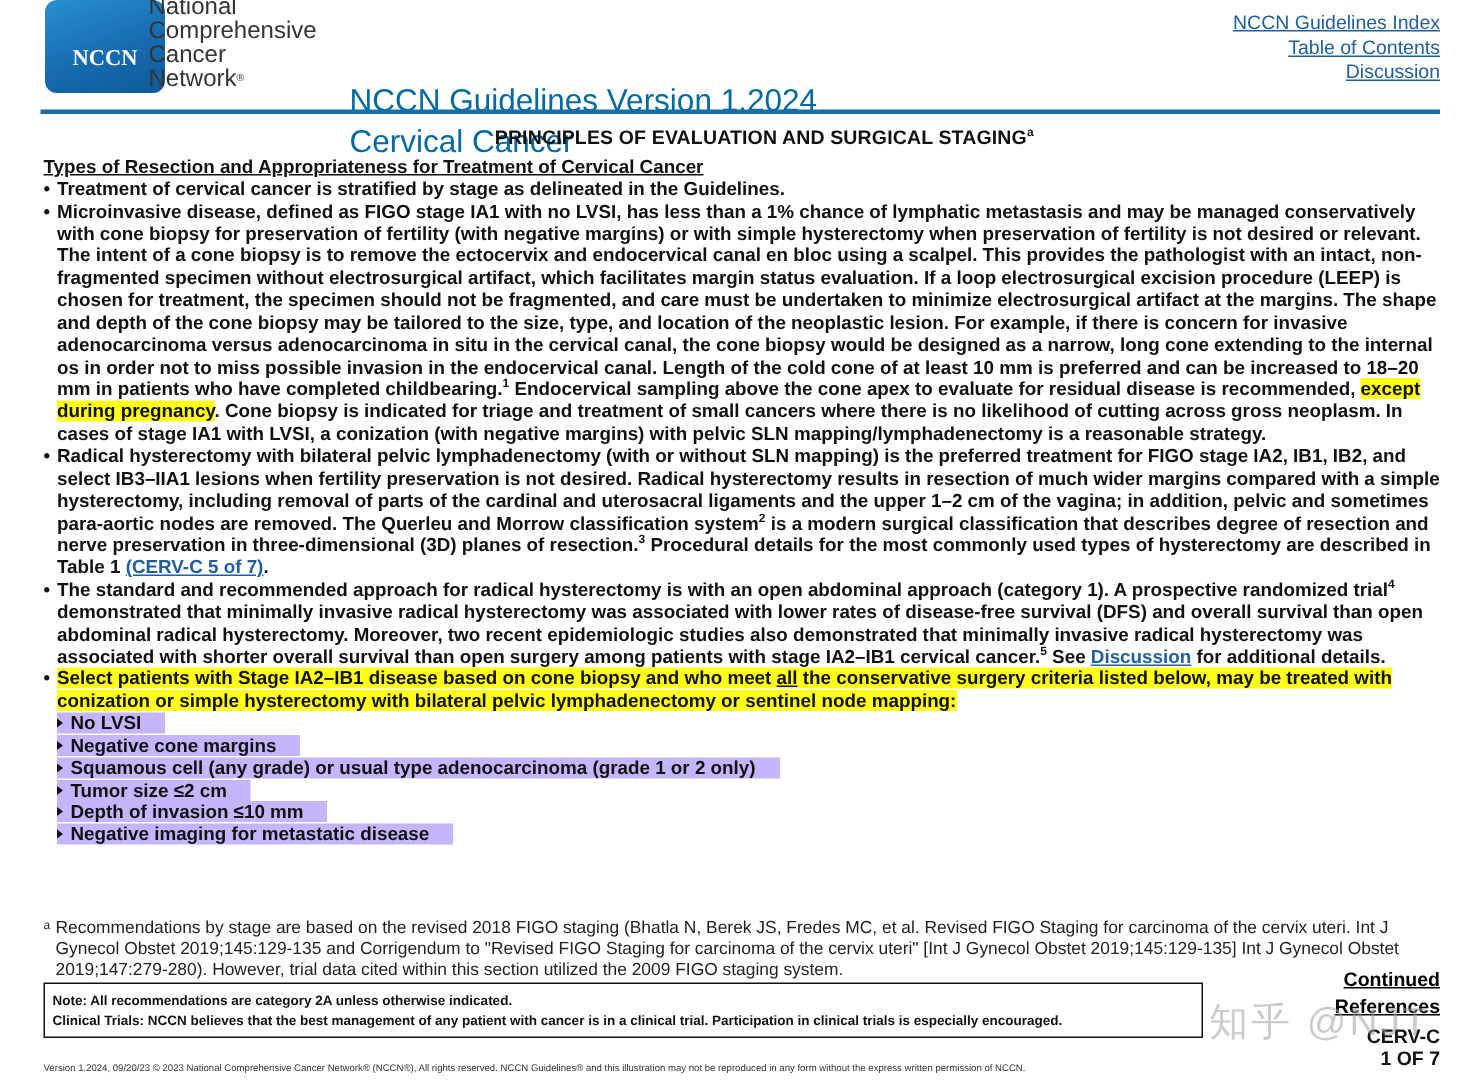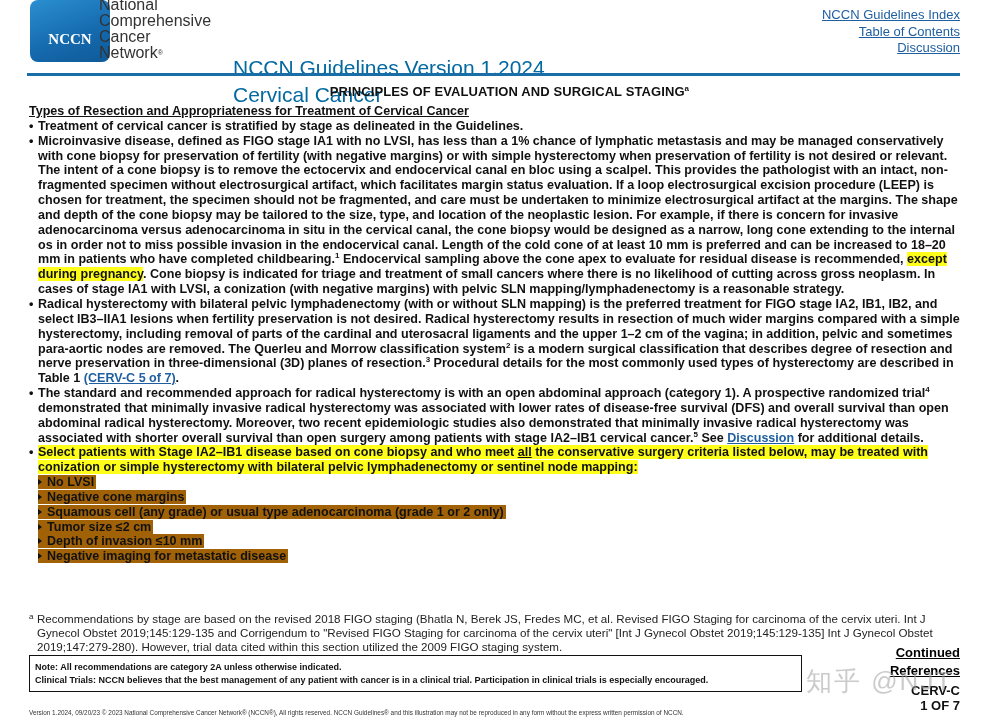--- a/index.html
+++ b/index.html
@@ -16,21 +16,21 @@
   .section-title { position: absolute; left: 0; right: 0; top: 84px; text-align: center; font-size: 13px; font-weight: bold; letter-spacing: 0.1px; padding-left: 32px; }
   .section-title sup { font-size: 8px; }
   .body { position: absolute; left: 29px; top: 104px; width: 935px; font-size: 12.55px; font-weight: bold; line-height: 14.85px; }
   .sub-title { text-decoration: underline; }
   .bullet { position: relative; padding-left: 9px; }
   .bullet::before { content: "\2022"; position: absolute; left: 0; top: 0; }
   .hl { background: #ffff1a; }
   .lnk { color: #1f5fa0; text-decoration: underline; }
   sup { font-size: 8px; line-height: 0; }
   .crit { position: relative; padding-left: 18px; }
-  .crit .hlblock { background: #a16207; padding-right: 2px; margin-left: -9px; padding-left: 9px; }
+  .crit .hlblock { background: #c4b5fd; padding-right: 16px; margin-left: -9px; padding-left: 9px; }
   .crit .tri { position: absolute; left: 9px; top: 4px; width: 0; height: 0; border-top: 3.5px solid transparent; border-bottom: 3.5px solid transparent; border-left: 4px solid #111; }
   .footnote { position: absolute; left: 29px; top: 612px; width: 925px; font-size: 11.6px; line-height: 14px; font-weight: normal; color: #222; }
   .footnote .fnmark { position: absolute; left: 0; top: -2px; font-size: 8px; }
   .footnote .fntext { padding-left: 8px; }
   .note-box { position: absolute; left: 29px; top: 655px; width: 773px; height: 37px; border: 1.5px solid #111; font-size: 9px; font-weight: bold; line-height: 13px; padding: 5px 0 0 5px; box-sizing: border-box; }
   .continued { position: absolute; right: 27px; top: 644px; font-size: 13px; font-weight: bold; text-align: right; line-height: 18px; }
   .continued a { display: block; color: #000000; text-decoration: underline; }
   .page-id { position: absolute; right: 27px; top: 683px; font-size: 13px; font-weight: bold; text-align: right; line-height: 15px; margin-left: 36px; }
   .copyright { position: absolute; left: 29px; top: 709px; font-size: 6.4px; color: #333; white-space: nowrap; }
   .watermark { position: absolute; left: 806px; top: 664px; font-size: 26px; color: rgba(160,160,160,0.55); white-space: nowrap; letter-spacing: 2px; }

